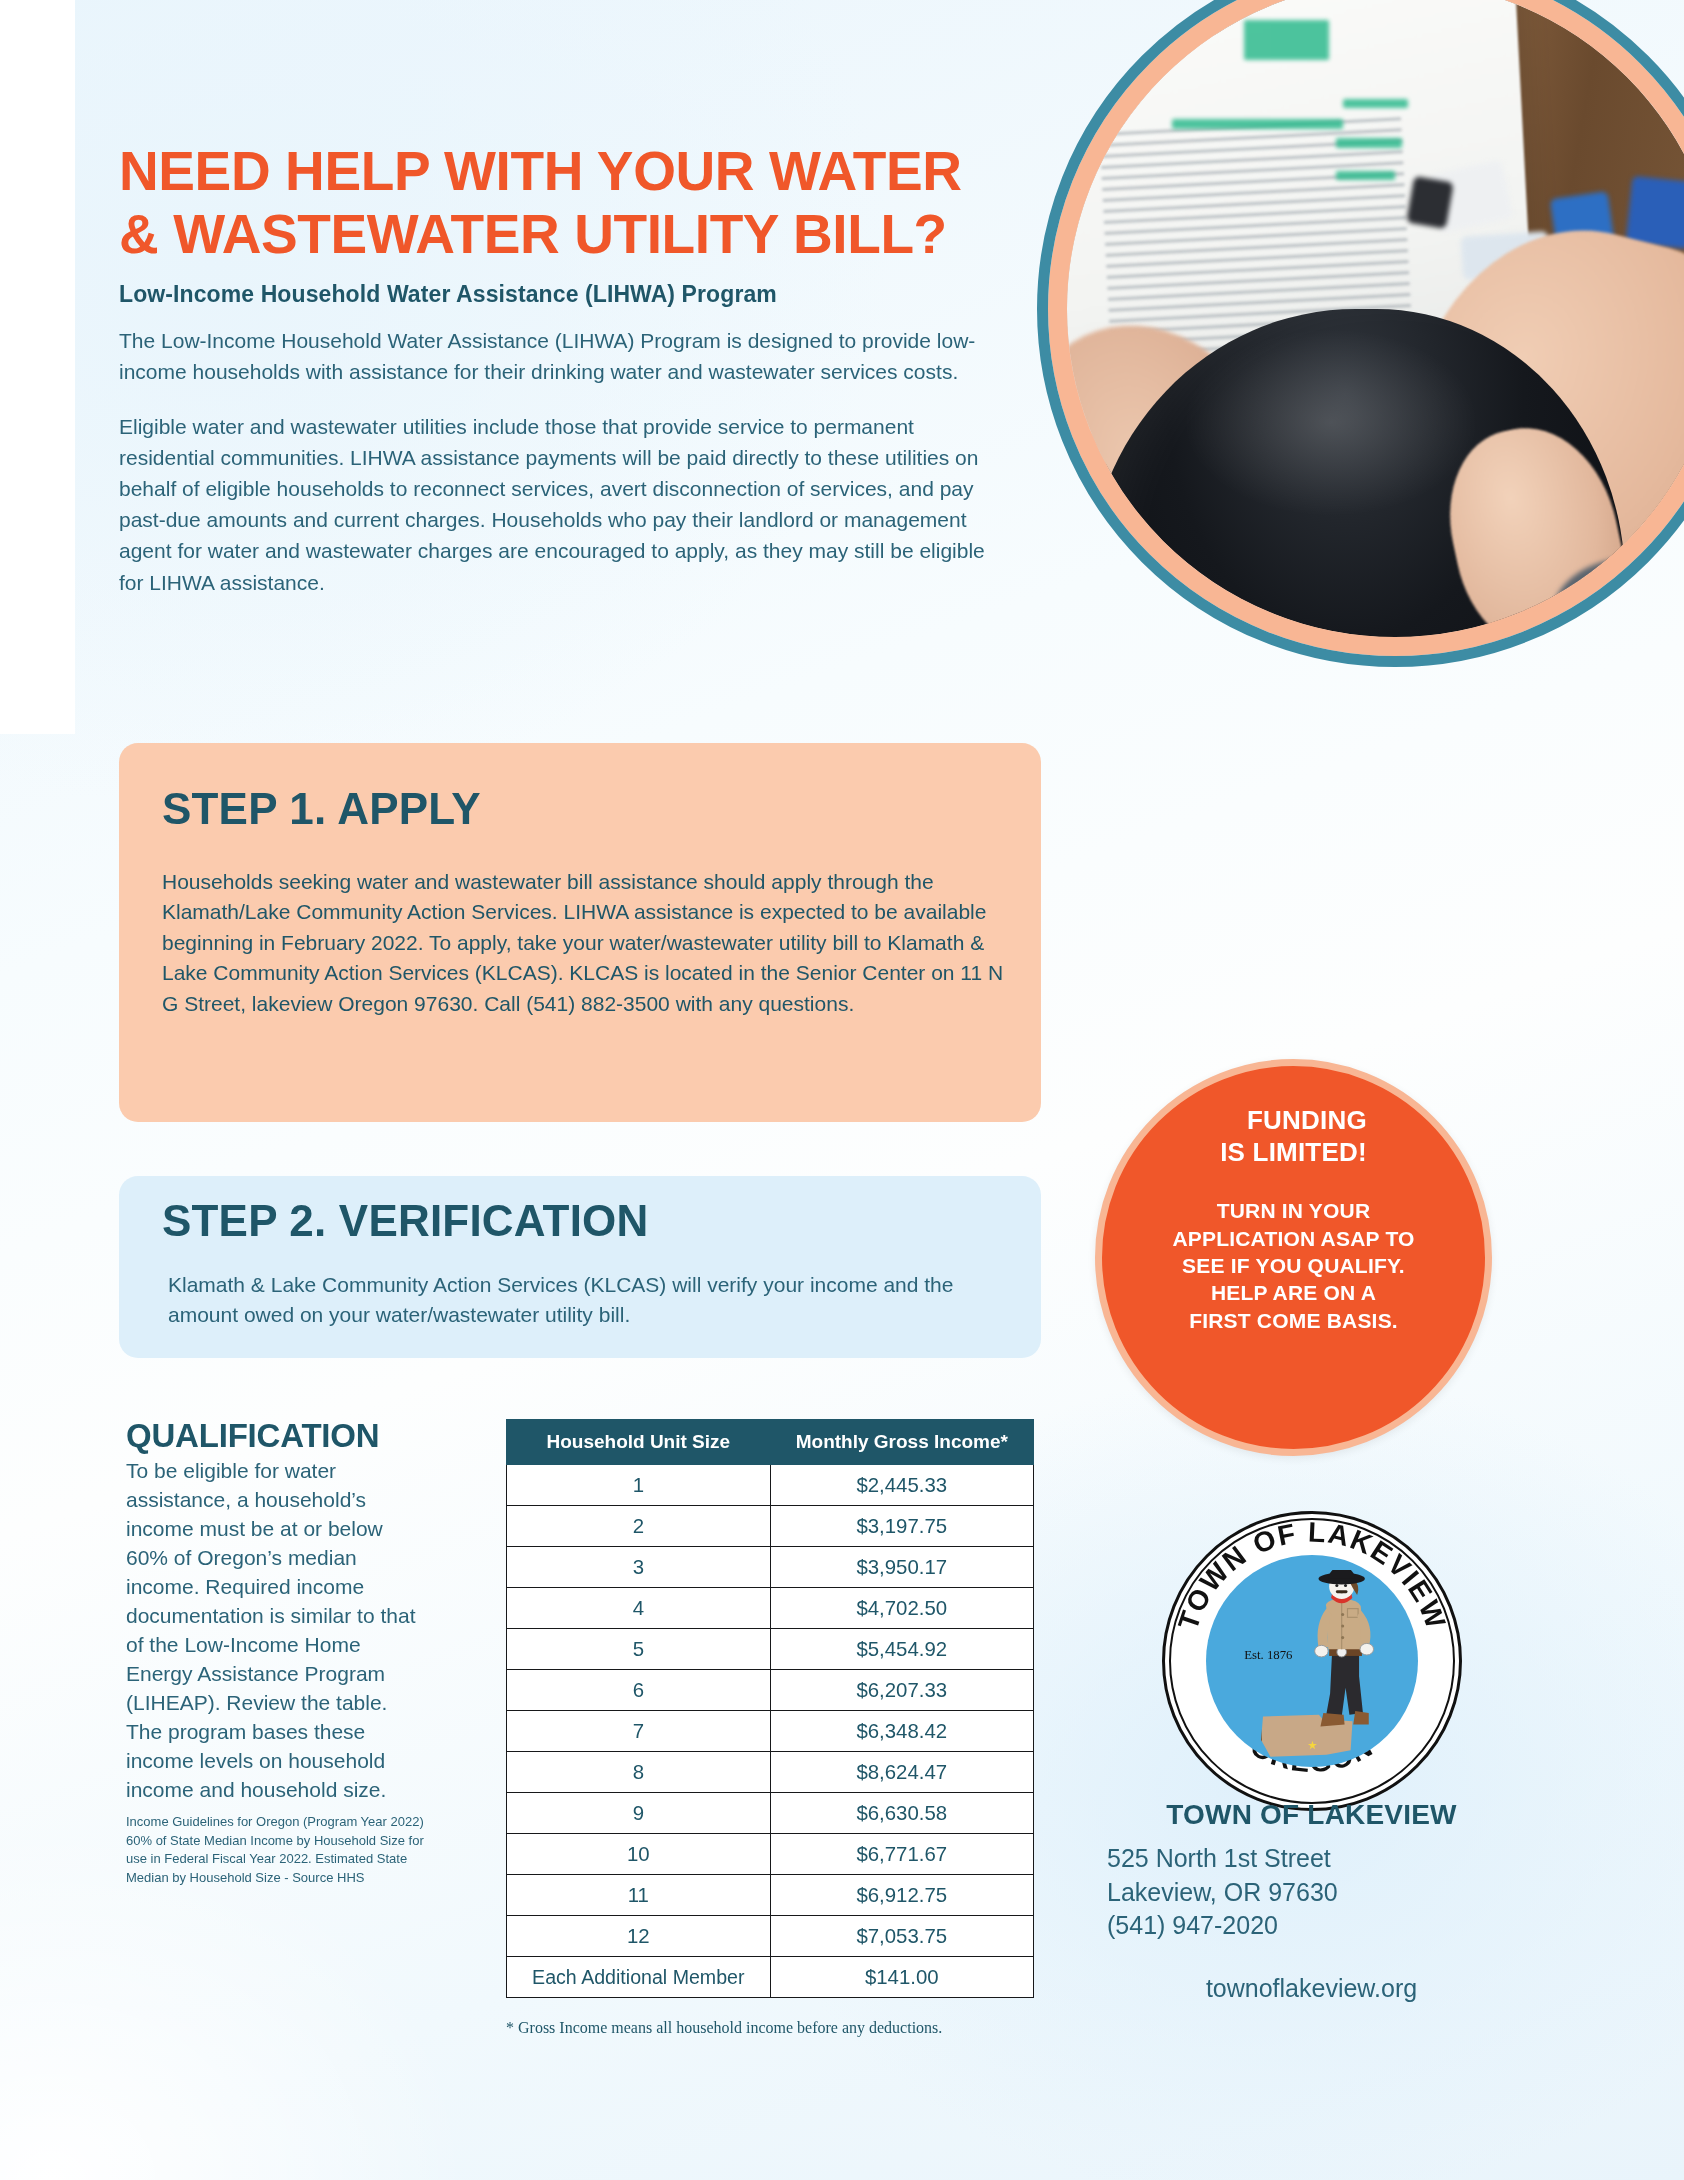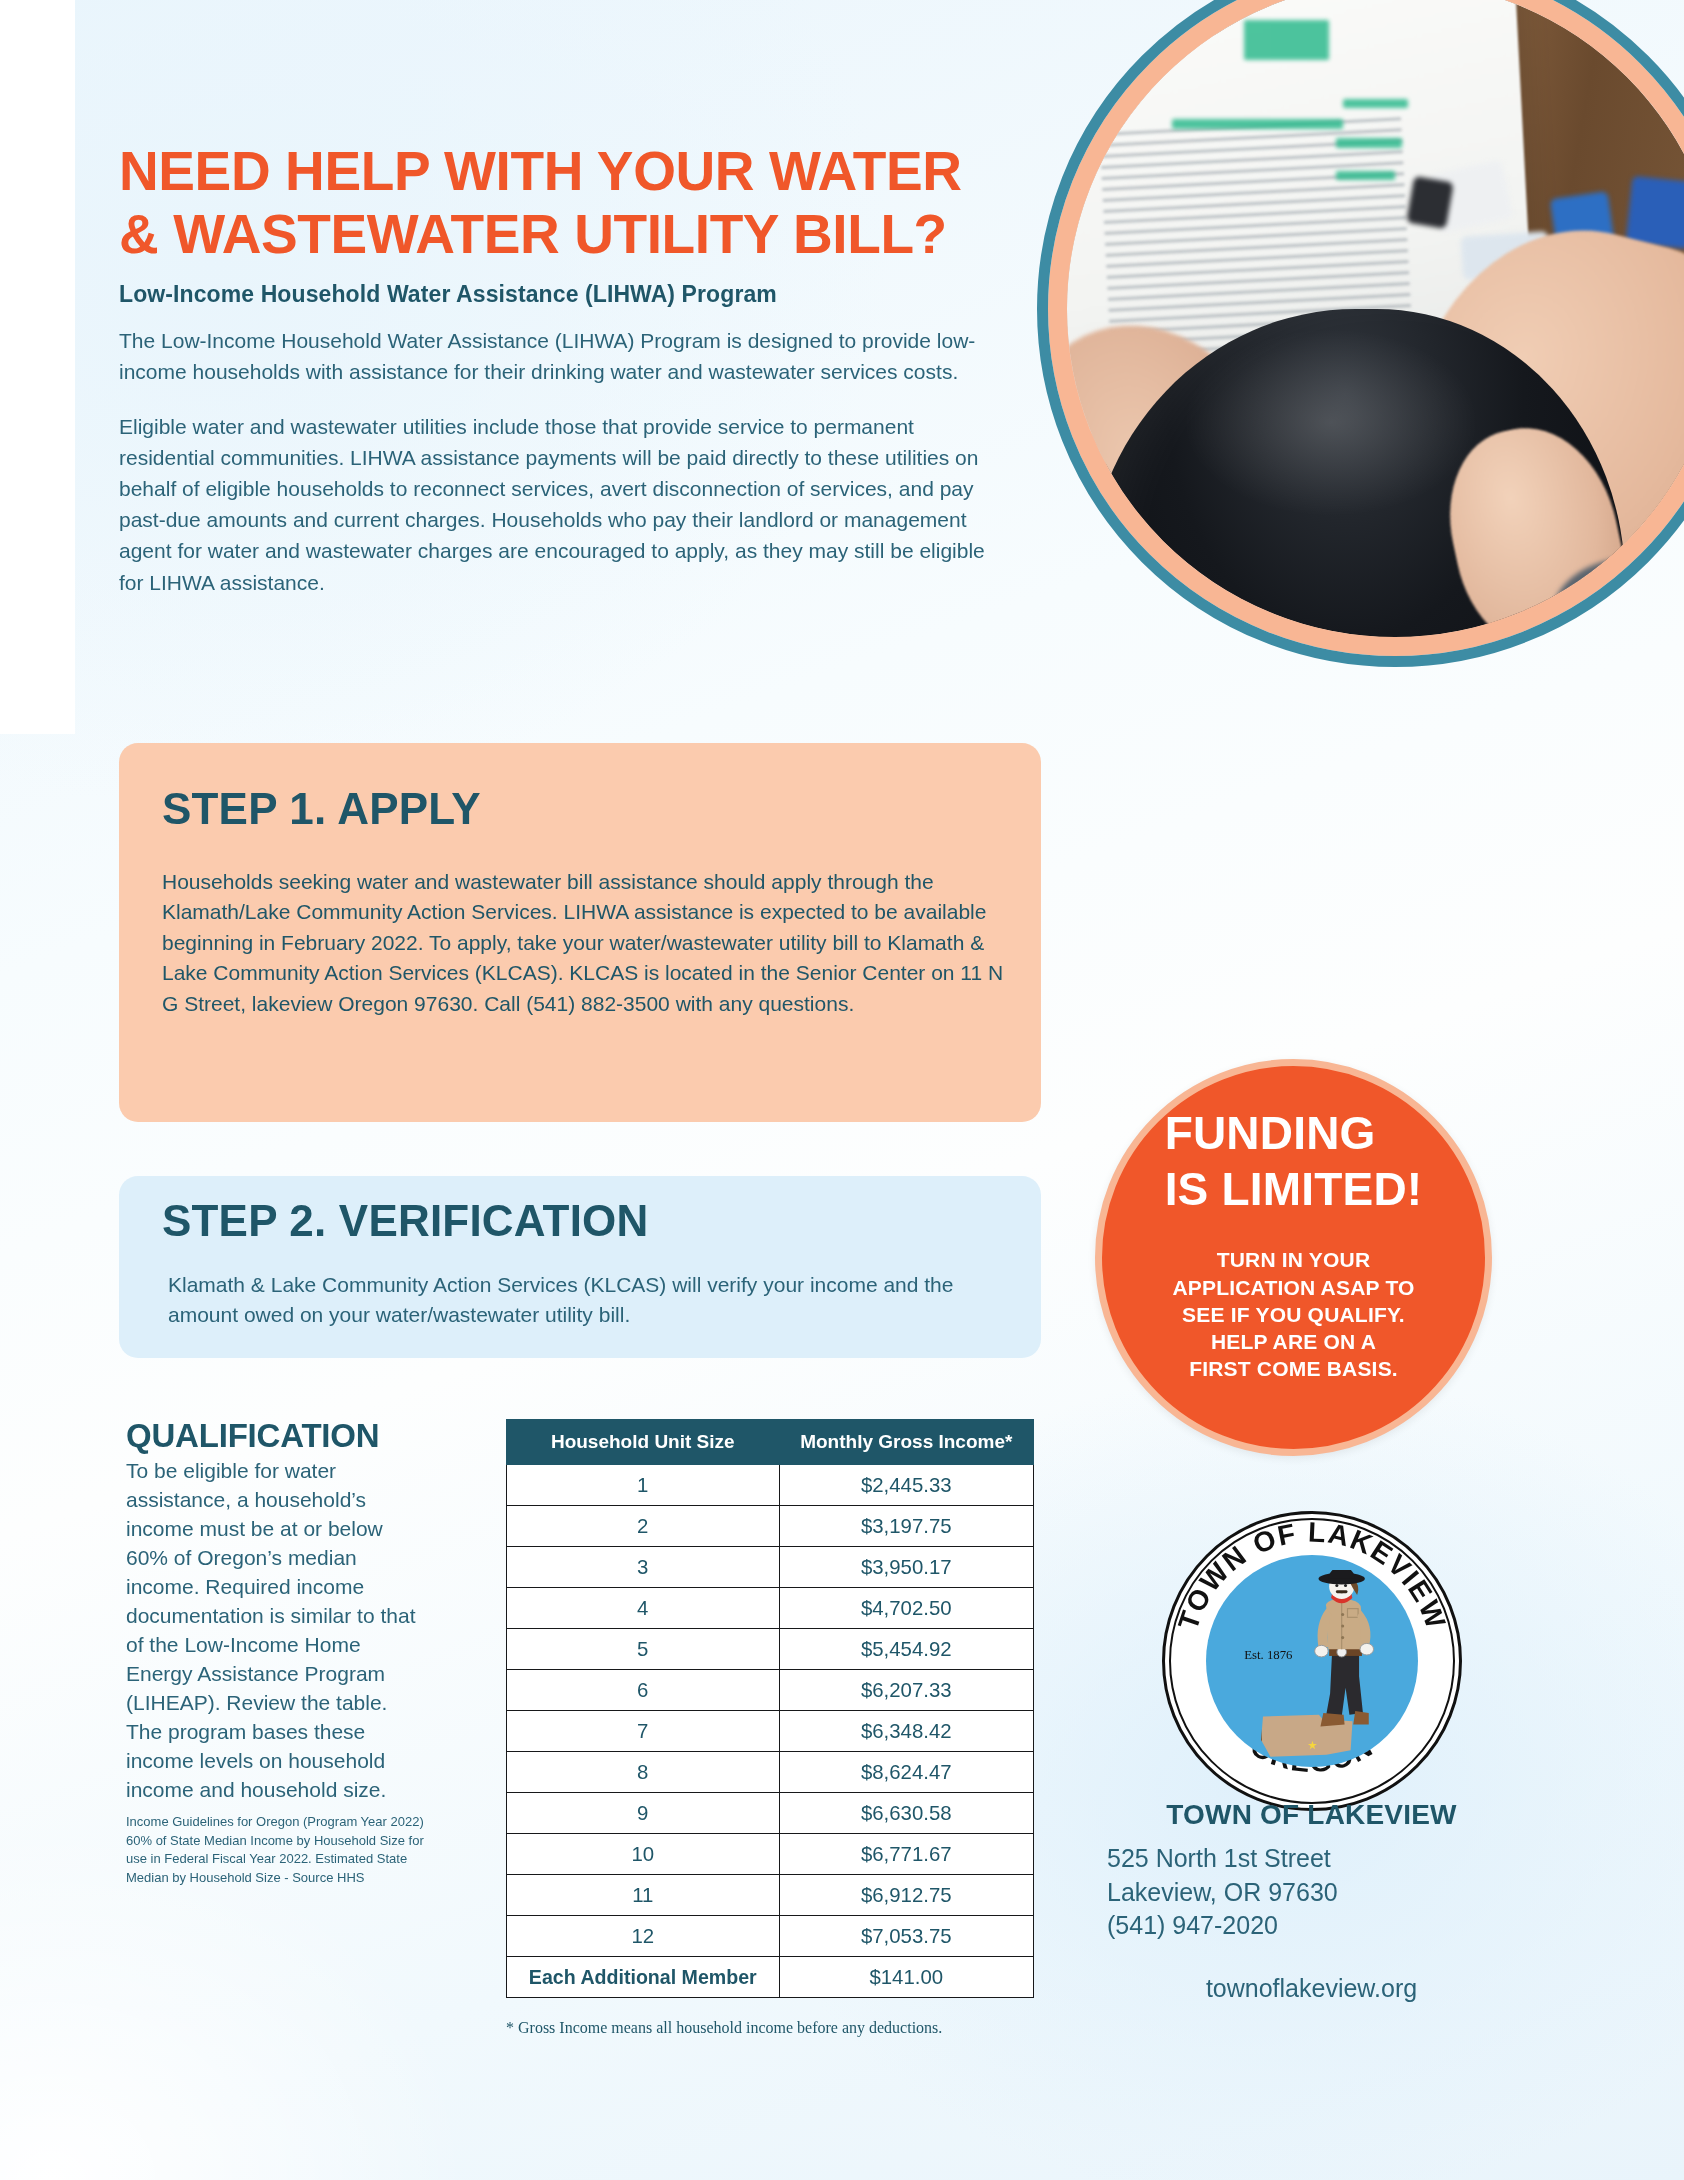--- a/index.html
+++ b/index.html
@@ -187,21 +187,21 @@
     width:397px; height:397px;
     border-radius:50%;
     background:#f0572a;
     border:7.7px solid #f8b694;
     display:flex; flex-direction:column; align-items:center; justify-content:flex-start;
     padding-top:39px;
     z-index:6;
     box-shadow:0 2.6px 8.5px rgba(0,0,0,.07);
   }
   .funding-title{
-    color:#ffffff; font-weight:700; font-size:46px; line-height:1.22; text-align:left;
+    color:#ffffff; font-weight:700; font-size:26px; line-height:1.22; text-align:right;
     letter-spacing:0.2px;
   }
   .funding-sub{
     margin-top:29px;
     color:#ffffff; font-weight:700; font-size:21px; line-height:1.3; text-align:center;
     letter-spacing:0.2px;
   }
 
   
   .qual-title{
@@ -237,21 +237,21 @@
   }
   .inc-table td{
     border:1.7px solid #17181a;
     padding:8.5px 3.4px;
     text-align:center;
     font-size:20.4px;
     color:#1f5668;
     background:#ffffff;
     height:37px;
   }
-  .inc-table td.label-cell{ font-size:19.6px;font-weight:bold; }
+  .inc-table td.label-cell{ font-size:19.6px; }
   .table-note{
     position:absolute; left:506px; top:2019px; width:545px;
     color:#1f5668; font-size:16px;
     font-family:"Liberation Serif", serif;
     z-index:6;
   }
 
   
   .logo-block{
     position:absolute; left:1162px; top:1511px; width:300px; height:300px; z-index:6;

